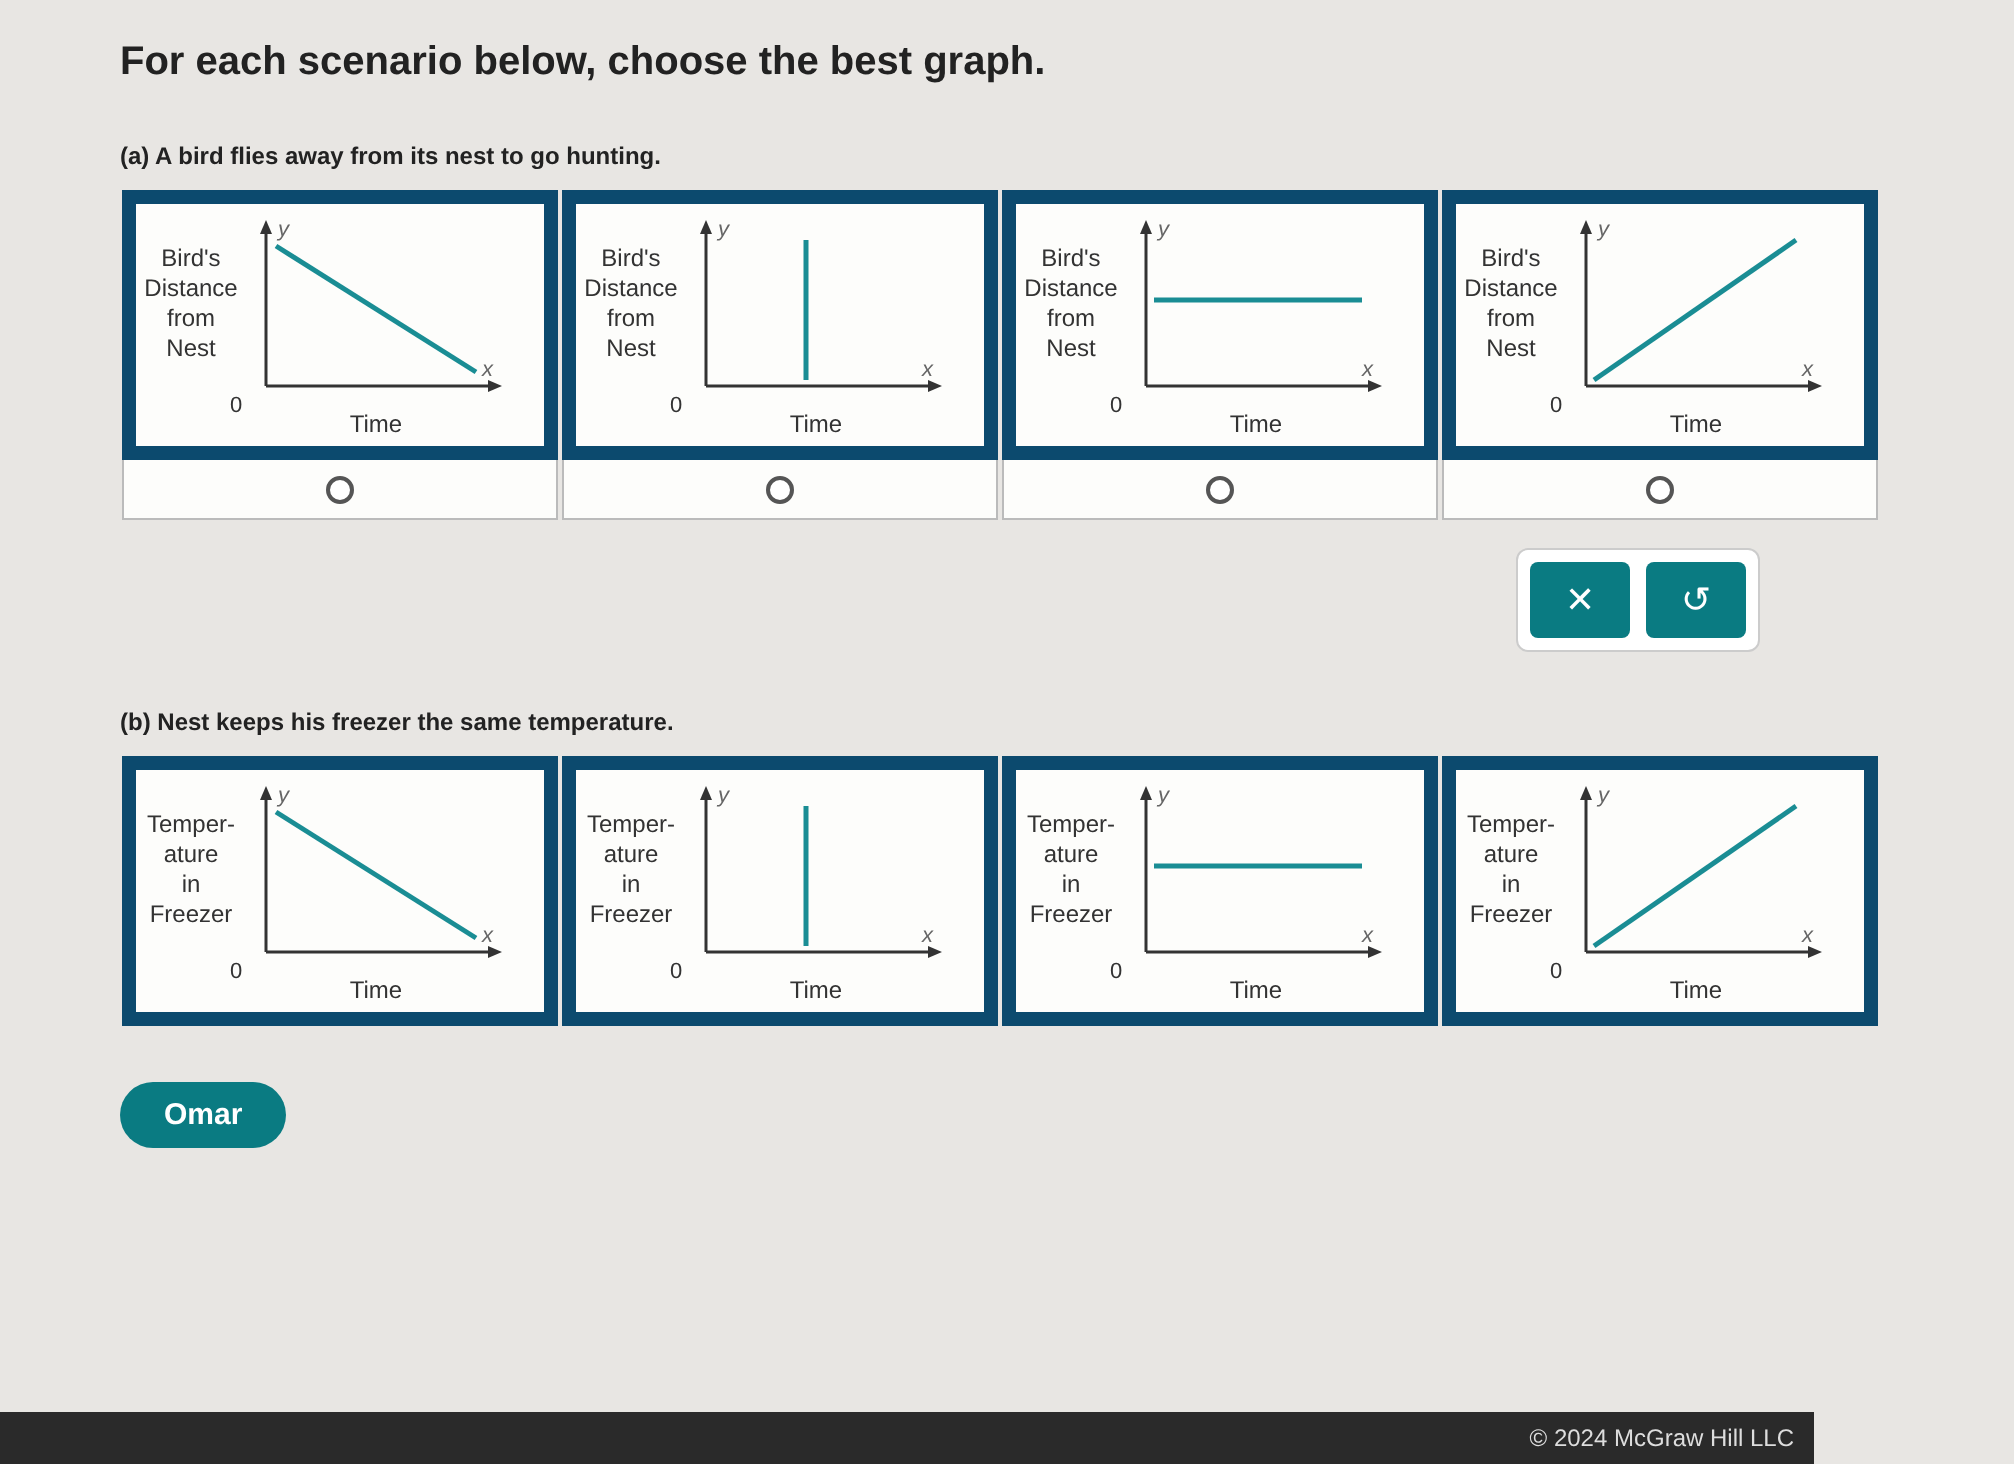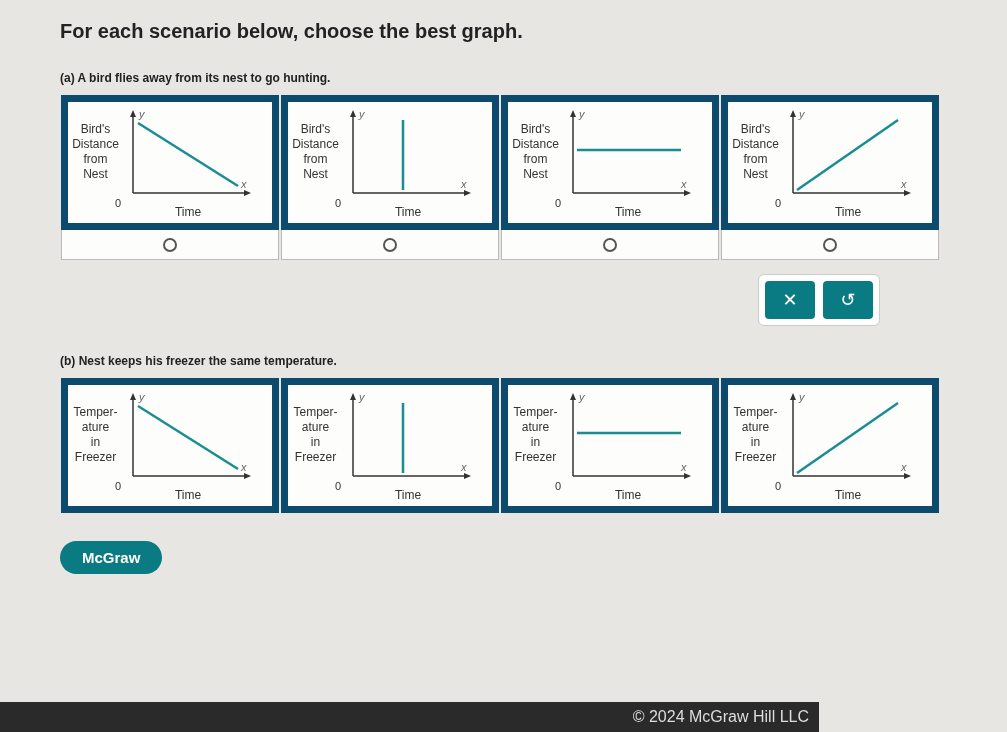--- a/index.html
+++ b/index.html
@@ -126,24 +126,24 @@
     border-radius: 18px;
     padding: 8px 22px;
     font-size: 15px;
     font-weight: 600;
     cursor: pointer;
   }
   .footer {
     position: fixed;
     bottom: 0;
     left: 0;
-    width: 819px;
+    width: 907px;
     background: #2a2a2a;
     color: #ddd;
-    font-size: 16px;
+    font-size: 12px;
     text-align: right;
     padding: 6px 10px;
   }
 </style>
 </head>
 <body>
 
 
 
 <div class="instruction">For each scenario below, choose the best graph.</div>
@@ -385,18 +385,18 @@
           </svg>
           <span class="origin">0</span>
         </div>
         <div class="axis-label-x">Time</div>
       </div>
     </div>
   </div>
 
 </div>
 
-<button class="check-btn">McGraw</button>
+<button class="check-btn">Omar</button>
 
 <div class="footer">© 2024 McGraw Hill LLC</div>
 
 
 
 
 </body></html>

